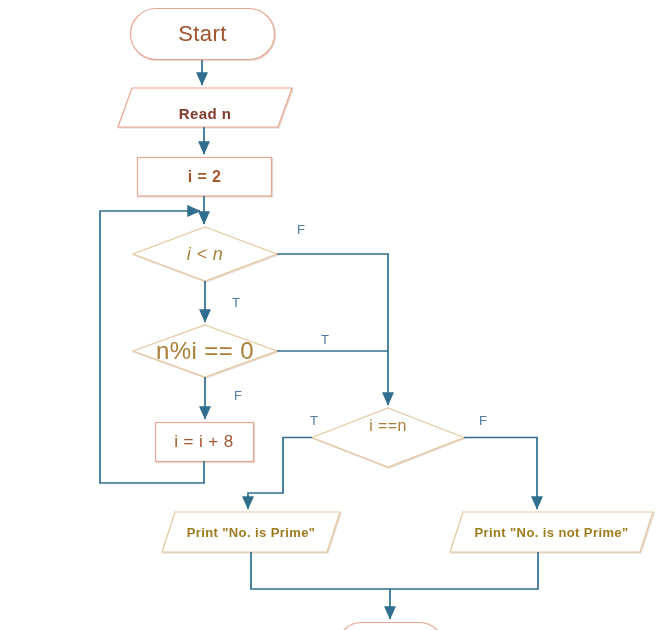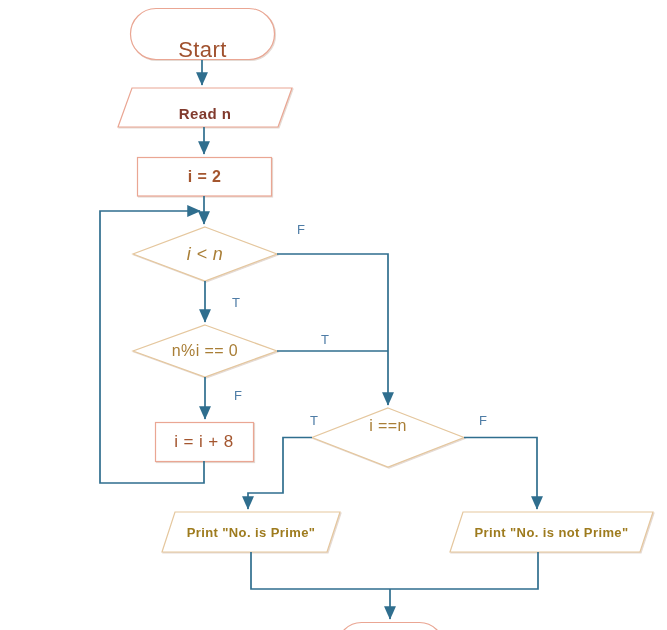--- a/index.html
+++ b/index.html
@@ -35,25 +35,25 @@
   .arrowhead { fill: var(--connector, #2f6e8e); }
   .lbl {
     position: absolute;
     display: flex;
     align-items: center;
     justify-content: center;
     text-align: center;
     letter-spacing: 0.4px;
     white-space: nowrap;
   }
-  #lbl-start        { left:130px; top:24px;   width:145px; height:52px; font-size:22px; color:var(--start-text,#a0512e); }
+  #lbl-start        { left:130px; top:8px;   width:145px; height:52px; font-size:22px; color:var(--start-text,#a0512e); }
   #lbl-read         { left:118px; top:88px;  width:174px; height:50px; font-size:15px; font-weight:bold; color:var(--read-text,#813a2d); }
   #lbl-init         { left:137px; top:157px; width:135px; height:39px; font-size:16px; color:var(--process-text,#a4562f);font-weight:bold; }
   #lbl-less         { left:133px; top:227px; width:144px; height:54px; font-size:18px; color:var(--decision-text,#a97e36);font-style:italic; }
-  #lbl-mod          { left:133px; top:325px; width:144px; height:52px; font-size:16px; color:var(--decision-text,#a97e36); }
+  #lbl-mod          { left:133px; top:325px; width:144px; height:52px; font-size:24px; color:var(--decision-text,#a97e36); }
   #lbl-inc          { left:155px; top:422px; width:98px;  height:40px; font-size:17px; color:var(--process-text,#a4562f); }
   #lbl-eq           { left:312px; top:396px; width:152px; height:59px; font-size:16px; color:var(--decision-text,#a97e36); }
   #lbl-print-prime  { left:162px; top:512px; width:178px; height:40px; font-size:13px; font-weight:bold; color:var(--print-text,#9e7b1e); }
   #lbl-print-nprime { left:450px; top:512px; width:203px; height:40px; font-size:13px; font-weight:bold; color:var(--print-text,#9e7b1e); }
   .branch {
     position: absolute;
     width: 16px;
     height: 16px;
     display: flex;
     align-items: center;

